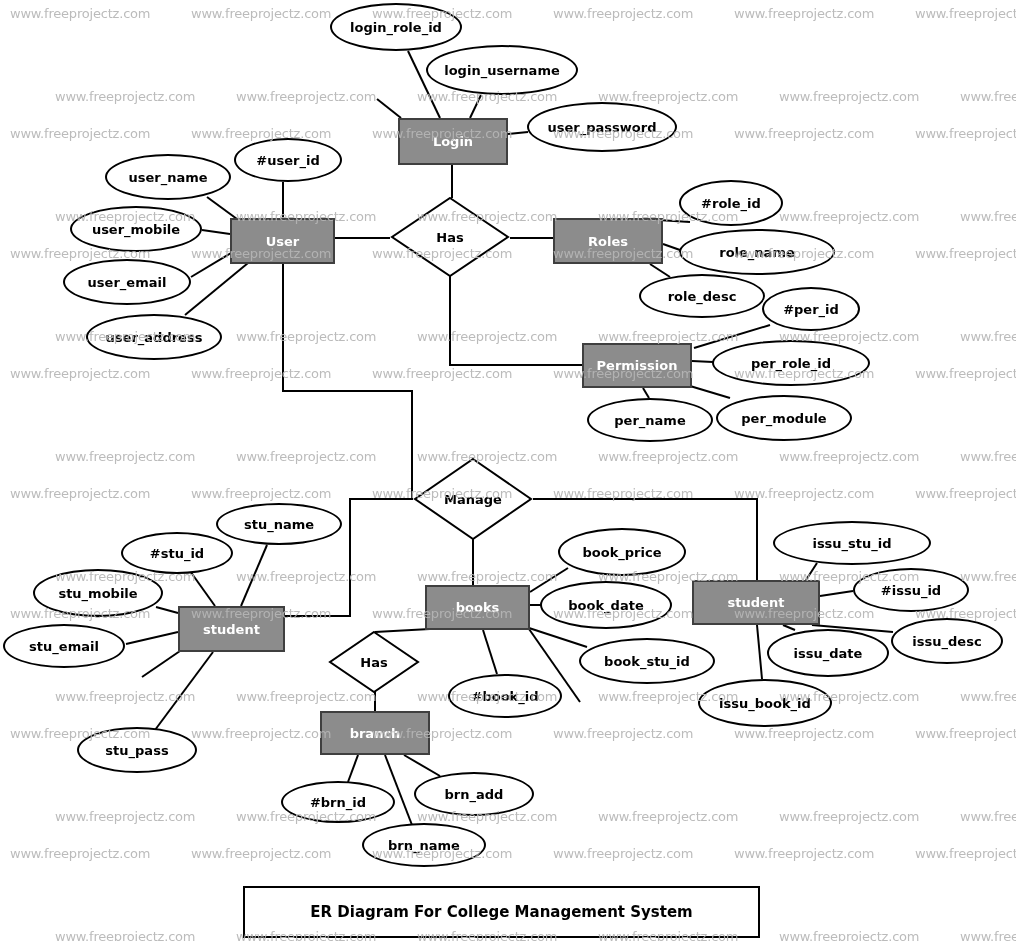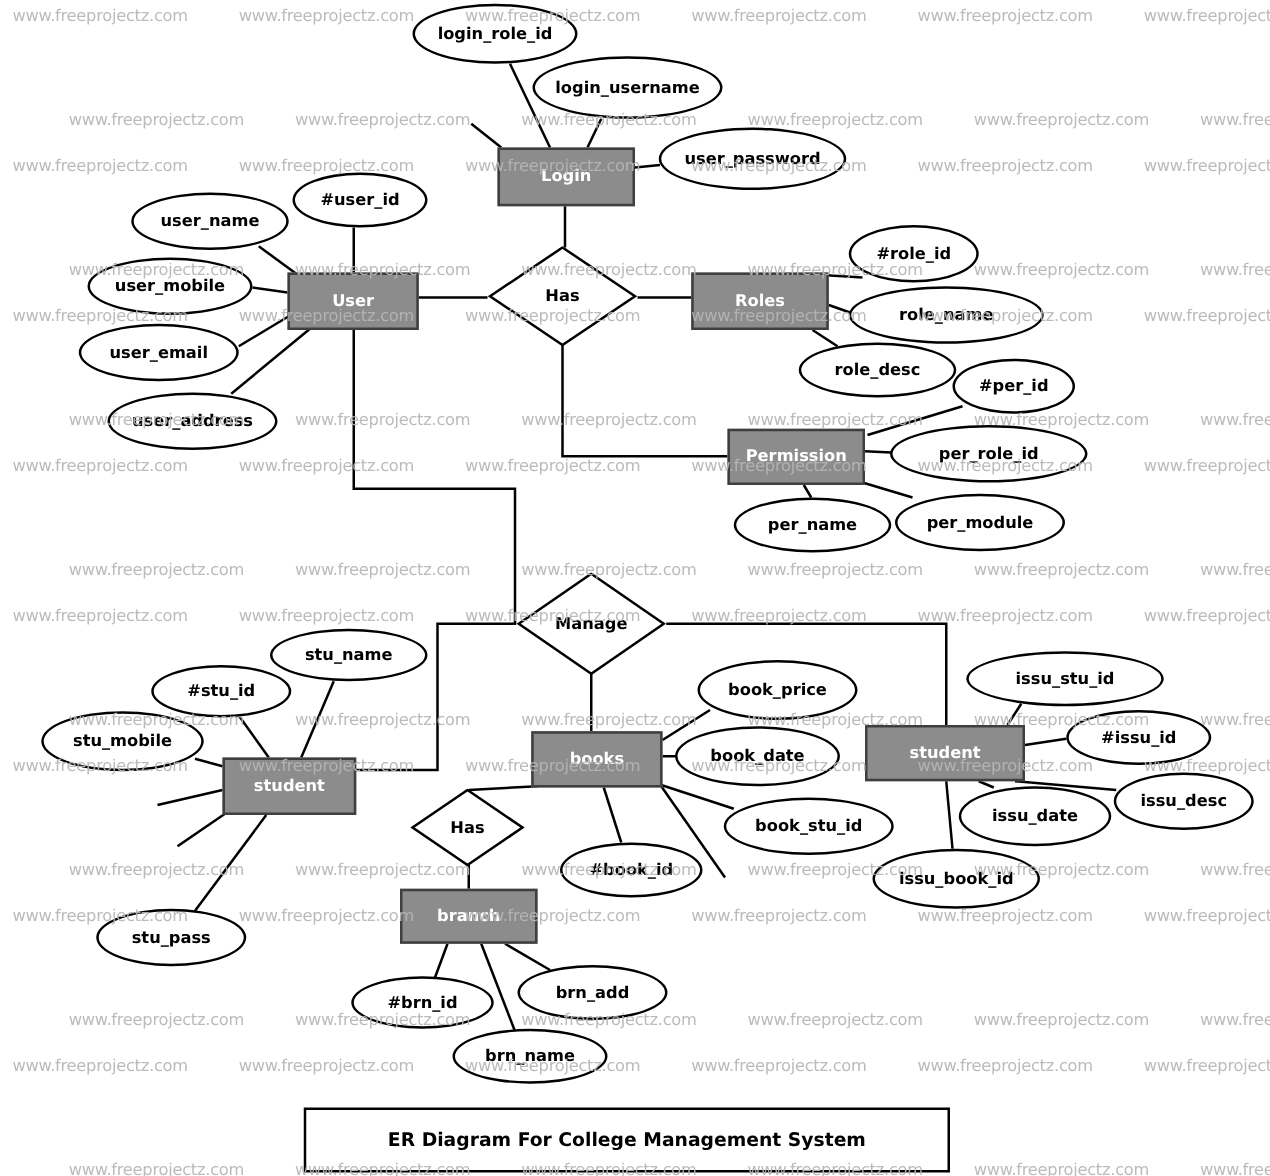--- a/index.html
+++ b/index.html
@@ -116,20 +116,21 @@
 
   <div class="attr" style="left:773px;top:521px;width:158px;height:44px">issu_stu_id</div>
   <div class="attr" style="left:853px;top:568px;width:116px;height:44px">#issu_id</div>
   <div class="attr" style="left:891px;top:618px;width:112px;height:46px">issu_desc</div>
   <div class="attr" style="left:767px;top:629px;width:122px;height:48px">issu_date</div>
   <div class="attr" style="left:698px;top:679px;width:134px;height:48px">issu_book_id</div>
 
   <div class="attr" style="left:216px;top:503px;width:126px;height:42px">stu_name</div>
   <div class="attr" style="left:121px;top:532px;width:112px;height:42px">#stu_id</div>
   <div class="attr" style="left:33px;top:569px;width:130px;height:48px">stu_mobile</div>
+  <div class="attr" style="left:3px;top:624px;width:122px;height:44px">stu_email</div>
   <div class="attr" style="left:77px;top:727px;width:120px;height:46px">stu_pass</div>
 
   <div class="attr" style="left:281px;top:781px;width:114px;height:42px">#brn_id</div>
   <div class="attr" style="left:414px;top:772px;width:120px;height:44px">brn_add</div>
   <div class="attr" style="left:362px;top:823px;width:124px;height:44px">brn_name</div>
 
   <div class="entity" style="left:398px;top:118px;width:110px;height:47px">Login</div>
   <div class="entity" style="left:230px;top:218px;width:105px;height:46px">User</div>
   <div class="entity" style="left:553px;top:218px;width:110px;height:46px">Roles</div>
   <div class="entity" style="left:582px;top:343px;width:110px;height:45px">Permission</div>

